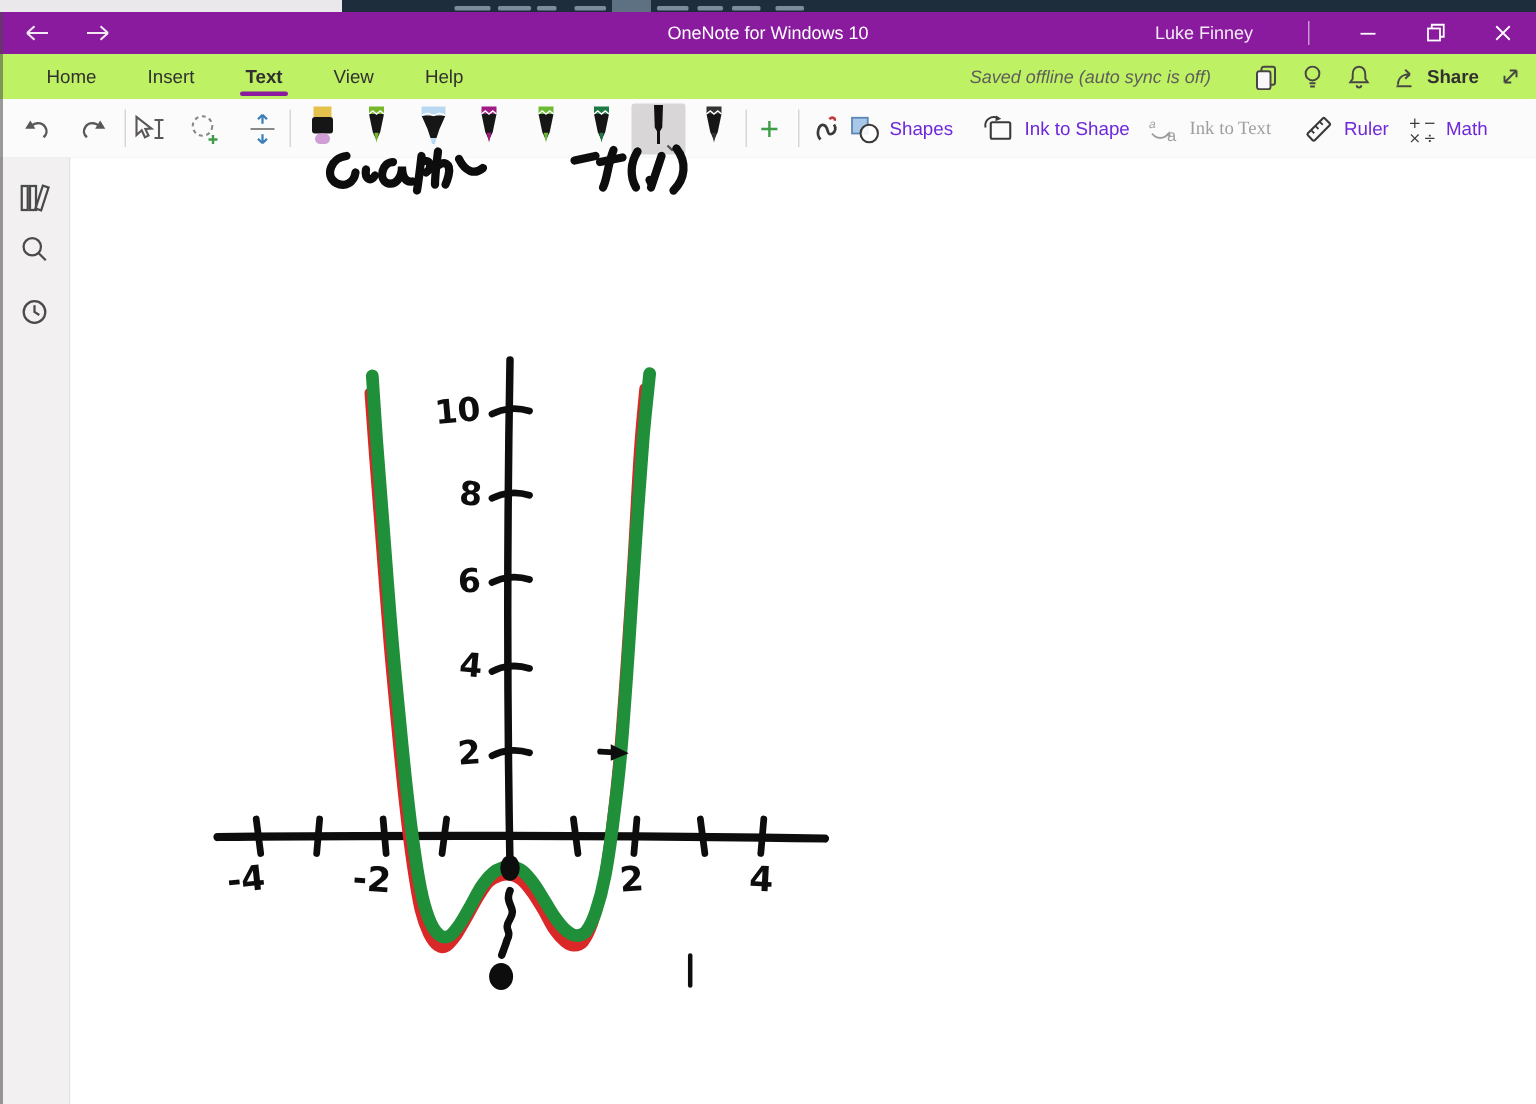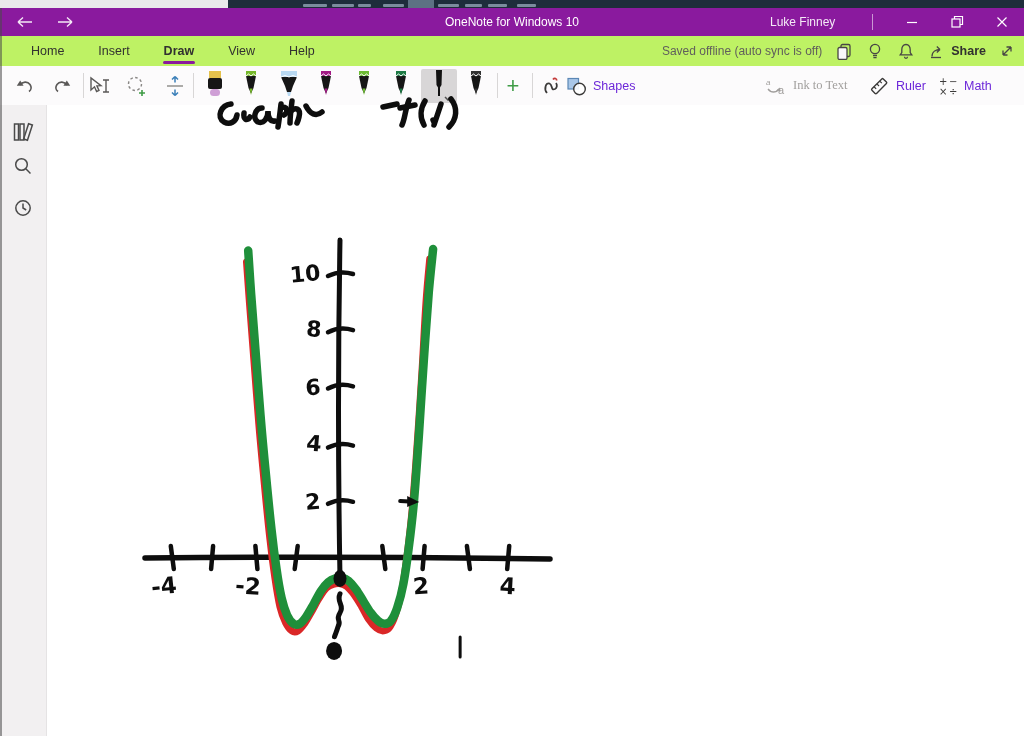--- a/index.html
+++ b/index.html
@@ -20,21 +20,21 @@
   #tb-sep{position:absolute;left:872px;top:6px;width:1px;height:16px;background:rgba(255,255,255,.55);}
   .winbtn{position:absolute;top:0;width:44px;height:28px;display:flex;align-items:center;justify-content:center;}
 
   
   #menubar{position:absolute;left:0;top:36px;width:1024px;height:30px;background:#bef264;padding-left:32px;}
   #menu-items{position:absolute;left:14px;top:0;height:30px;display:flex;align-items:center;}
   .menu-item{position:relative;padding:0 17px;font-size:12.5px;color:#323130;height:30px;display:flex;align-items:center;}
   .menu-item.active{font-weight:bold;}
   .menu-item.active .underl{position:absolute;left:50%;transform:translateX(-50%);bottom:2px;width:32px;height:3px;background:#8a1a9e;border-radius:2px;}
   #menu-right{position:absolute;right:10px;top:0;height:30px;display:flex;align-items:center;gap:13px;color:#484644;}
-  #menu-right .status{font-size:12px;color:#605e5c;margin-right:0;}
+  #menu-right .status{font-size:12px;color:#605e5c;margin-right:15px;font-style:italic;}
   .mricon{display:flex;align-items:center;gap:5px;font-size:12.5px;color:#323130;font-weight:bold;}
   .disabled{color:#a19f9d;}
 
   
   #toolbar{position:absolute;left:0;top:66px;width:1024px;height:39px;background:#fcfbfc;border-bottom:1px solid #e1dfdd;box-shadow:0 2px 3px rgba(0,0,0,.06);}
   .tbtn{position:absolute;top:3px;height:33px;display:flex;align-items:center;justify-content:center;}
   .tsep{position:absolute;top:7px;width:1px;height:25px;background:#d8d6d6;}
   .tlbl{font-size:12.5px;color:#6d28d9;margin-left:6px;white-space:nowrap;}
   .tlbl.disabled{color:#a19f9d;font-family:Liberation Serif, serif;}
   .pen-btn{position:absolute;top:3px;width:36px;height:34px;display:flex;align-items:flex-start;justify-content:center;}
@@ -103,21 +103,21 @@
 
   <div id="menubar">
     <div id="menu-items">
         <div class="menu-item">
           <span>Home</span>
         </div>
         <div class="menu-item">
           <span>Insert</span>
         </div>
         <div class="menu-item active">
-          <span>Draw</span>
+          <span>Text</span>
           <div class="underl"></div>
         </div>
         <div class="menu-item">
           <span>View</span>
         </div>
         <div class="menu-item">
           <span>Help</span>
         </div>
       </div>
     <div id="menu-right">
@@ -268,20 +268,28 @@
           <path d="M6,18 C2.5,14 5,7 8.5,8.5 C12,10 9.5,16 14,14 C16,13 16.5,10 15,8" fill="none" stroke="#3b3a39" stroke-width="1.8"></path>
           <path d="M12,4.5 C13.5,2.5 16,3.5 15.5,5.5" fill="none" stroke="#c43b3b" stroke-width="1.8"></path>
         </svg>
     </div>
     <div class="tbtn" style="left:566px">
       <svg width="21" height="20">
           <rect x="2" y="2.5" width="10.5" height="10.5" fill="#a9c7e8" stroke="#5b87b5" stroke-width="1.2"></rect>
           <circle cx="13.5" cy="13" r="5.8" fill="rgba(255,255,255,.9)" stroke="#3b3a39" stroke-width="1.4"></circle>
         </svg>
       <span class="tlbl">Shapes</span>
+    </div>
+    <div class="tbtn" style="left:655px">
+      <svg width="22" height="20">
+          <rect x="5.5" y="5.5" width="13" height="11" rx="1" fill="none" stroke="#3b3a39" stroke-width="1.4"></rect>
+          <path d="M2,9 C1,3.5 6,1 10,2.5" fill="none" stroke="#3b3a39" stroke-width="1.3"></path>
+          <polygon points="9,1 12.5,3.2 8.6,4.8" fill="#3b3a39"></polygon>
+        </svg>
+      <span class="tlbl">Ink to Shape</span>
     </div>
     <div class="tbtn" style="left:765px">
       <svg width="22" height="20">
           <text x="1" y="9" font-size="8" font-family="Liberation Sans,sans-serif" fill="#a19f9d" font-style="italic">a</text>
           <path d="M3,13 C6,17 11,17 14,13" fill="none" stroke="#a19f9d" stroke-width="1.3"></path>
           <polygon points="14.8,11.5 15.6,15.5 11.8,14.3" fill="#a19f9d"></polygon>
           <text x="13" y="18" font-size="11" font-family="Liberation Sans,sans-serif" fill="#a19f9d">a</text>
         </svg>
       <span class="tlbl disabled">Ink to Text</span>
     </div>

